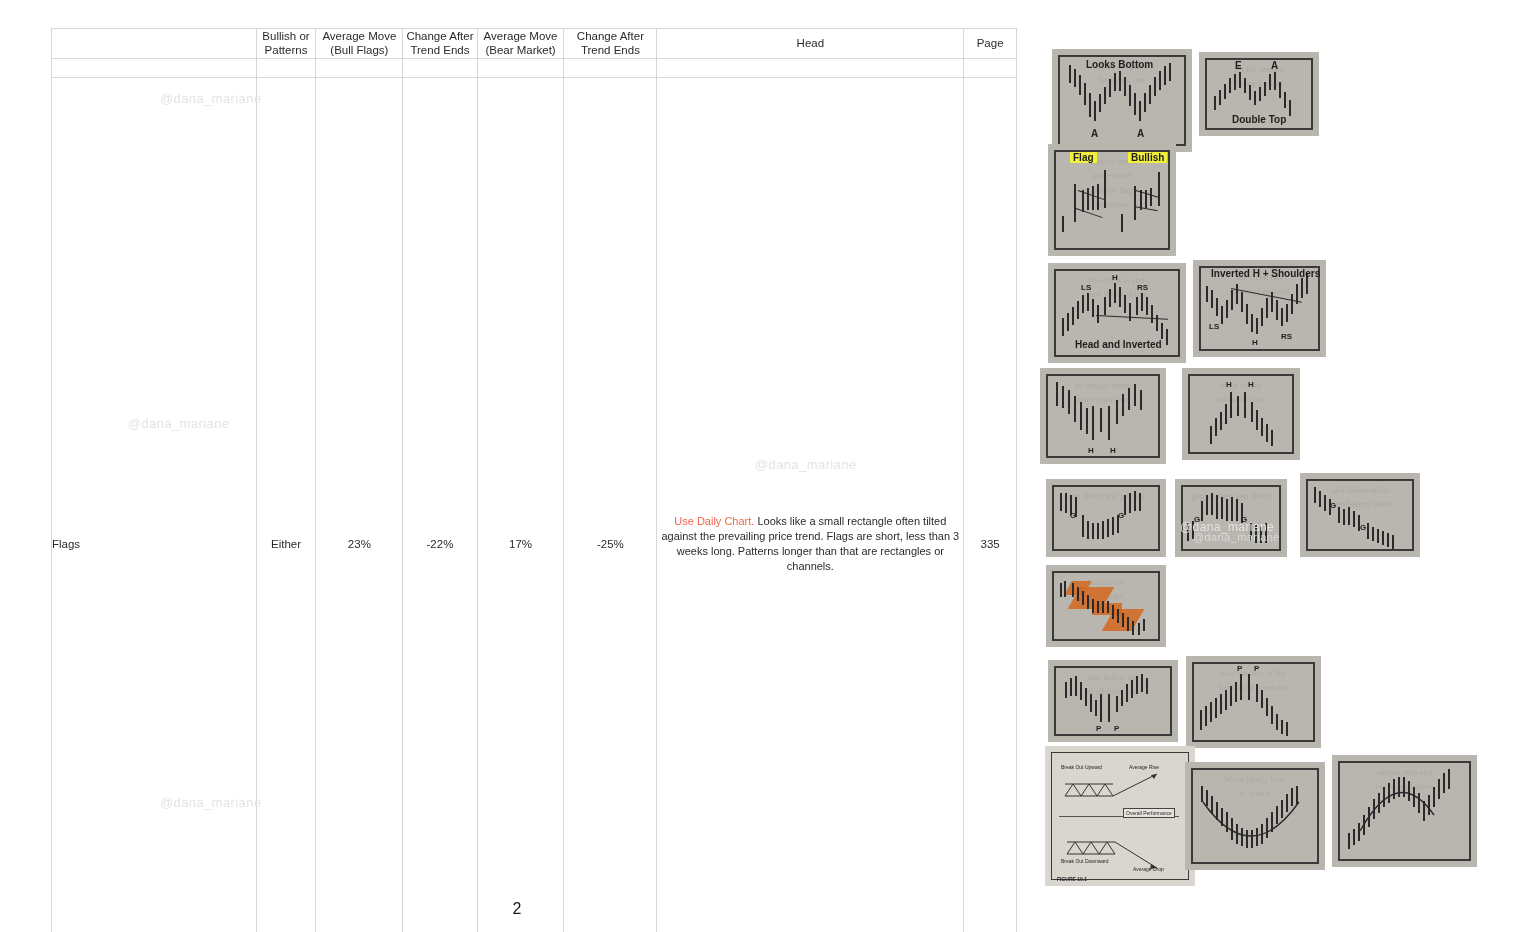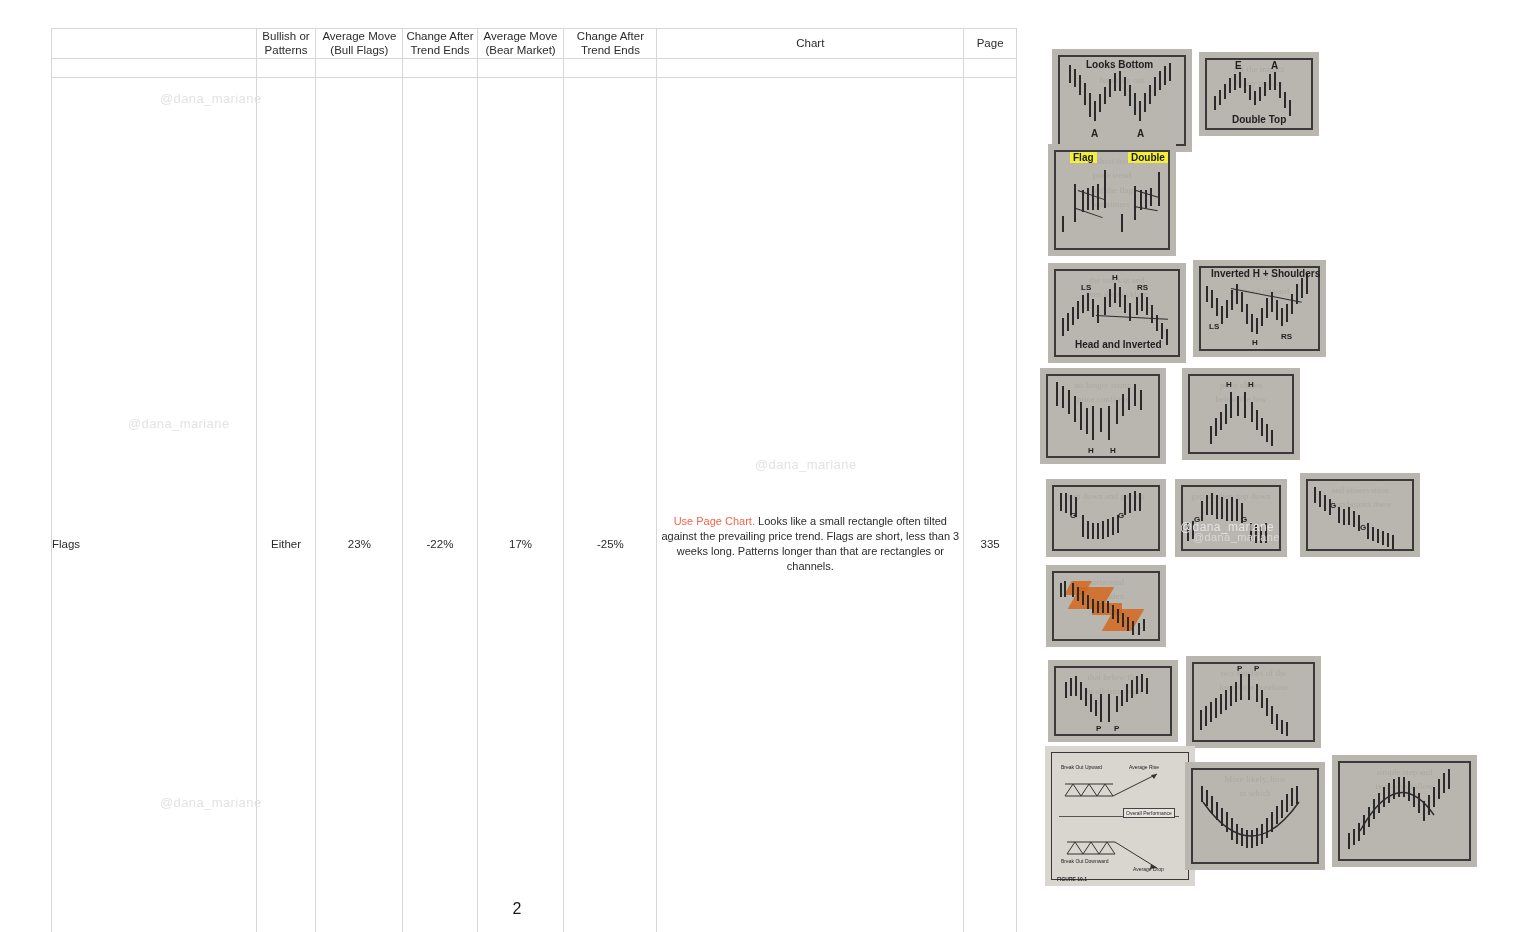--- a/index.html
+++ b/index.html
@@ -147,21 +147,21 @@
             <div>Trend Ends</div>
           </th>
           <th>
             <div>Average Move</div>
             <div>(Bear Market)</div>
           </th>
           <th>
             <div>Change After</div>
             <div>Trend Ends</div>
           </th>
-          <th>Chart</th>
+          <th>Head</th>
           <th>Page</th>
         </tr>
       </thead>
       <tbody id="tbody">
           <tr class="spacer">
             <td></td>
             <td></td>
             <td></td>
             <td></td>
             <td></td>
@@ -169,21 +169,21 @@
             <td></td>
             <td></td>
           </tr>
           <tr>
             <td class="nm">Flags</td>
             <td class="ctr">Either</td>
             <td class="ctr">23%</td>
             <td class="ctr">-22%</td>
             <td class="ctr">17%</td>
             <td class="ctr">-25%</td>
-            <td class="notes"><span class="accent">Use Page Chart.</span> Looks like a small rectangle often tilted against the prevailing price trend. Flags are short, less than 3 weeks long. Patterns longer than that are rectangles or channels.</td>
+            <td class="notes"><span class="accent">Use Daily Chart.</span> Looks like a small rectangle often tilted against the prevailing price trend. Flags are short, less than 3 weeks long. Patterns longer than that are rectangles or channels.</td>
             <td class="page">335</td>
           </tr>
         </tbody>
     </table>
   </div>
 
   <div class="wm" style="left:160px;top:91px;">@dana_mariane</div>
   <div class="wm" style="left:128px;top:416px;">@dana_mariane</div>
   <div class="wm" style="left:755px;top:457px;">@dana_mariane</div>
   <div class="wm" style="left:160px;top:795px;">@dana_mariane</div>
@@ -265,21 +265,21 @@
         <div class="bar" style="left:73px;top:70px;height:18px;"></div>
         <div class="bar" style="left:86px;top:42px;height:34px;"></div>
         <div class="bar" style="left:92px;top:46px;height:20px;"></div>
         <div class="bar" style="left:97px;top:46px;height:18px;"></div>
         <div class="bar" style="left:102px;top:44px;height:18px;"></div>
         <div class="bar" style="left:110px;top:28px;height:34px;"></div>
         <div class="tl" style="left:88px;top:46px;width:24px;transform:rotate(17deg);"></div>
         <div class="tl" style="left:86px;top:62px;width:24px;transform:rotate(10deg);"></div>
       </div>
       <div class="plabel hl" style="left:22px;top:8px;">Flag</div>
-      <div class="plabel hl" style="left:80px;top:8px;">Double</div>
+      <div class="plabel hl" style="left:80px;top:8px;">Bullish</div>
     </div>
 
     <div class="panel" style="left:18px;top:243px;width:138px;height:100px;">
       <div class="ghost">the stock is and<br>then the neckline</div>
       <div class="inner"></div>
       <div class="bars">
         <div class="bar" style="left:14px;top:55px;height:18px;"></div>
         <div class="bar" style="left:19px;top:50px;height:18px;"></div>
         <div class="bar" style="left:24px;top:44px;height:18px;"></div>
         <div class="bar" style="left:29px;top:38px;height:18px;"></div>

